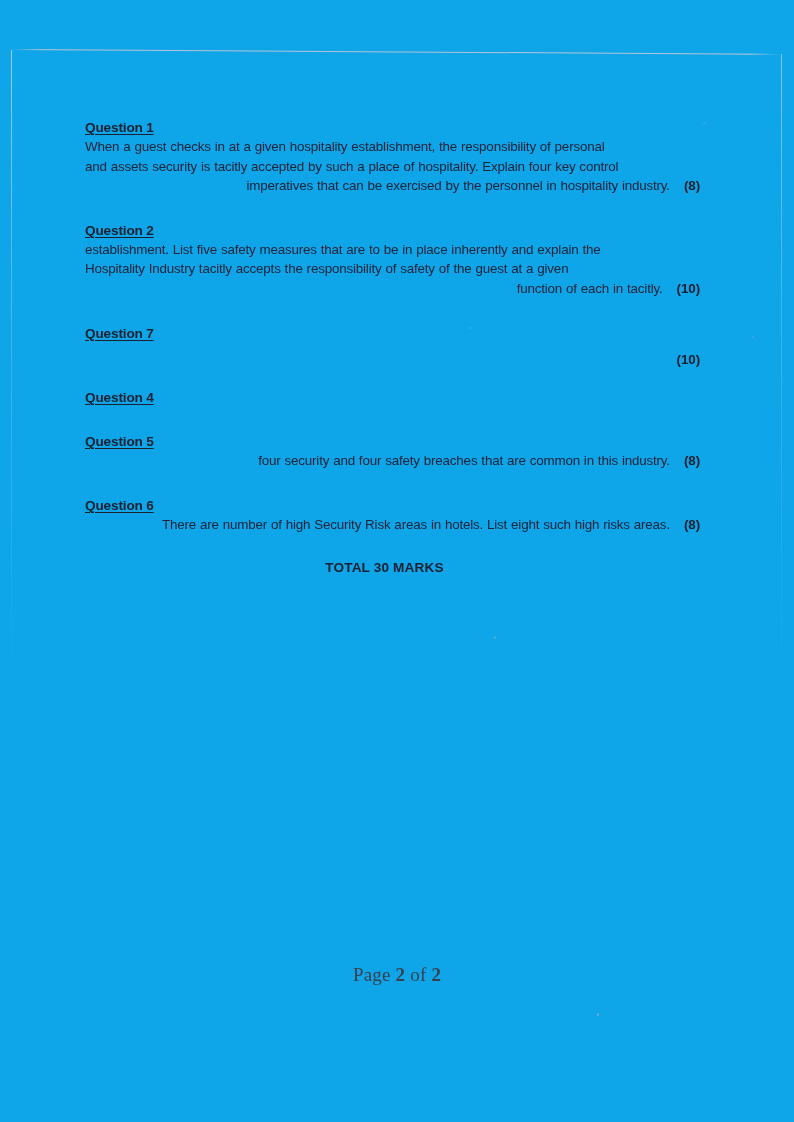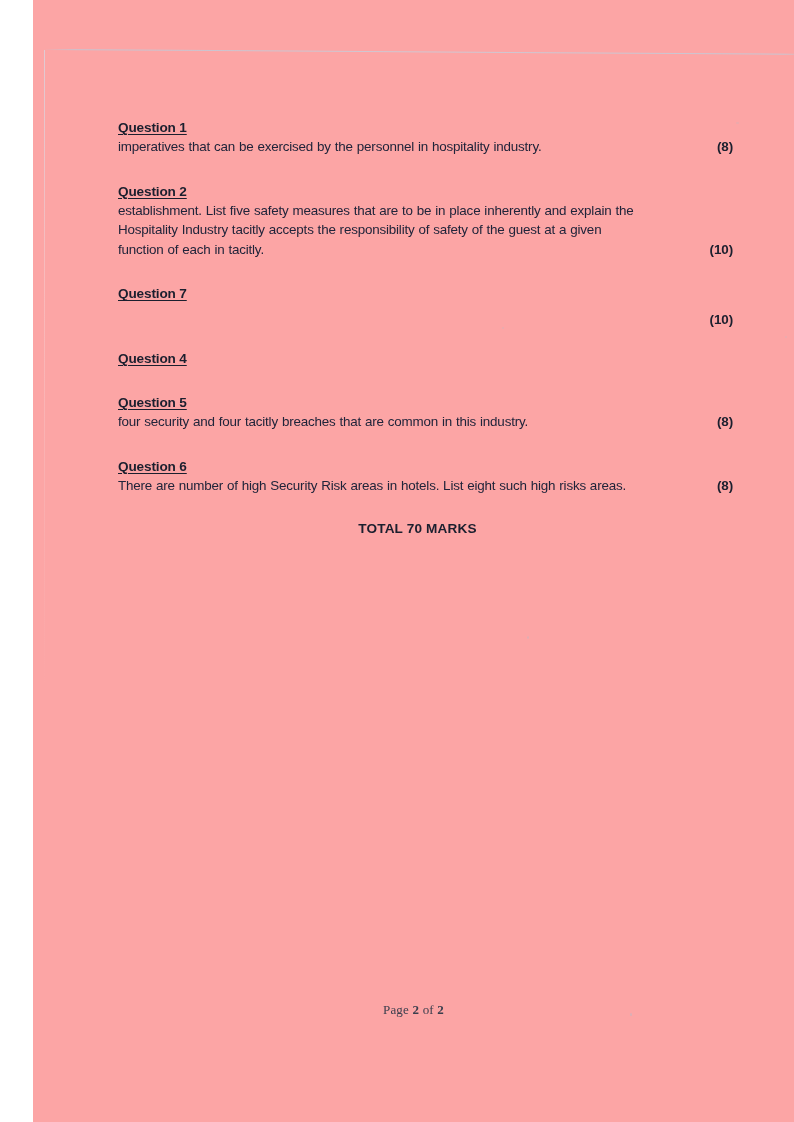--- a/index.html
+++ b/index.html
@@ -14,22 +14,21 @@
     position: relative;
     overflow: hidden;
     font-family: "Liberation Sans", "DejaVu Sans", sans-serif;
     -webkit-font-smoothing: antialiased;
   }
 
   
   .page {
     position: absolute;
     inset: 0;
-    background: #fca5a5;
-    margin-left: 33px;
+    background: #0ea5e9;
   }
 
   
   .scan-edge-top {
     position: absolute;
     left: 11px;
     top: 49px;
     width: 770px;
     height: 1px;
     background: linear-gradient(90deg,
@@ -99,21 +98,21 @@
     word-spacing: 0.4px;
   }
 
   .q-body p {
     margin: 0;
   }
 
   
   .last-line {
     display: flex;
-    justify-content: space-between;
+    justify-content: flex-end;
     align-items: baseline;
     width: 100%;
   }
   .last-line .txt { white-space: pre; }
   .marks {
     font-weight: bold;
     font-size: 13.4px;
     color: #1b1f2e;
     letter-spacing: -0.1px;
     padding-left: 14px;
@@ -140,24 +139,24 @@
     color: #1b1f2e;
     letter-spacing: 0.15px;
     margin-top: 26px;
     padding-right: 16px;
   }
 
   .page-footer {
     position: absolute;
     left: 0;
     right: 0;
-    top: 1002px;
+    top: 964px;
     text-align: center;
     font-family: "Liberation Serif", "DejaVu Serif", serif;
-    font-size: 13px;
+    font-size: 19px;
     color: #3a3e4d;
     letter-spacing: 0.2px;
   }
   .page-footer b { font-weight: bold; }
 
   
   .speck {
     position: absolute;
     background: #b9bac6;
     border-radius: 50%;
@@ -176,20 +175,22 @@
 
   <div class="scan-edge-top"></div>
   <div class="scan-edge-left"></div>
   <div class="scan-edge-right"></div>
 
   <div class="content">
 
     <div class="question-block">
       <div class="q-heading">Question 1</div>
       <div class="q-body">
+        <p>When a guest checks in at a given hospitality establishment, the responsibility of personal</p>
+        <p>and assets security is tacitly accepted by such a place of hospitality. Explain four key control</p>
         <div class="last-line">
           <span class="txt">imperatives that can be exercised by the personnel in hospitality industry.</span>
           <span class="marks">(8)</span>
         </div>
       </div>
     </div>
 
     <div class="gap-lg"></div>
 
     <div class="question-block">
@@ -220,39 +221,39 @@
       <div class="q-body">
       </div>
     </div>
 
     <div class="gap-lg"></div>
 
     <div class="question-block">
       <div class="q-heading">Question 5</div>
       <div class="q-body">
         <div class="last-line">
-          <span class="txt">four security and four tacitly breaches that are common in this industry.</span>
+          <span class="txt">four security and four safety breaches that are common in this industry.</span>
           <span class="marks">(8)</span>
         </div>
       </div>
     </div>
 
     <div class="gap-lg"></div>
 
     <div class="question-block">
       <div class="q-heading">Question 6</div>
       <div class="q-body">
         <div class="last-line">
           <span class="txt">There are number of high Security Risk areas in hotels. List eight such high risks areas.</span>
           <span class="marks">(8)</span>
         </div>
       </div>
     </div>
 
-    <div class="total-marks">TOTAL 70 MARKS</div>
+    <div class="total-marks">TOTAL 30 MARKS</div>
 
   </div>
 
   <div class="page-footer">
     <span>Page </span><b>2</b><span> of </span><b>2</b>
   </div>
 
   <div class="speck s1"></div>
   <div class="speck s2"></div>
   <div class="speck s3"></div>

